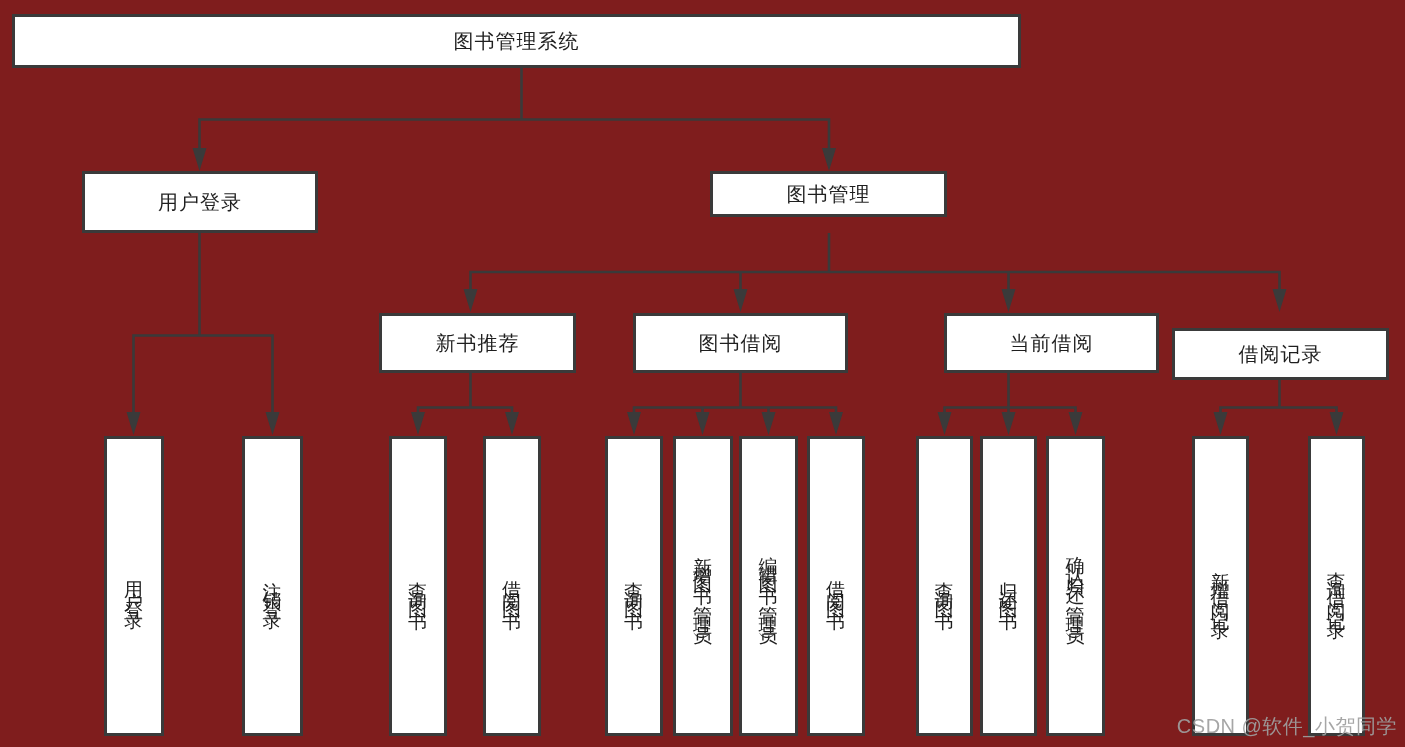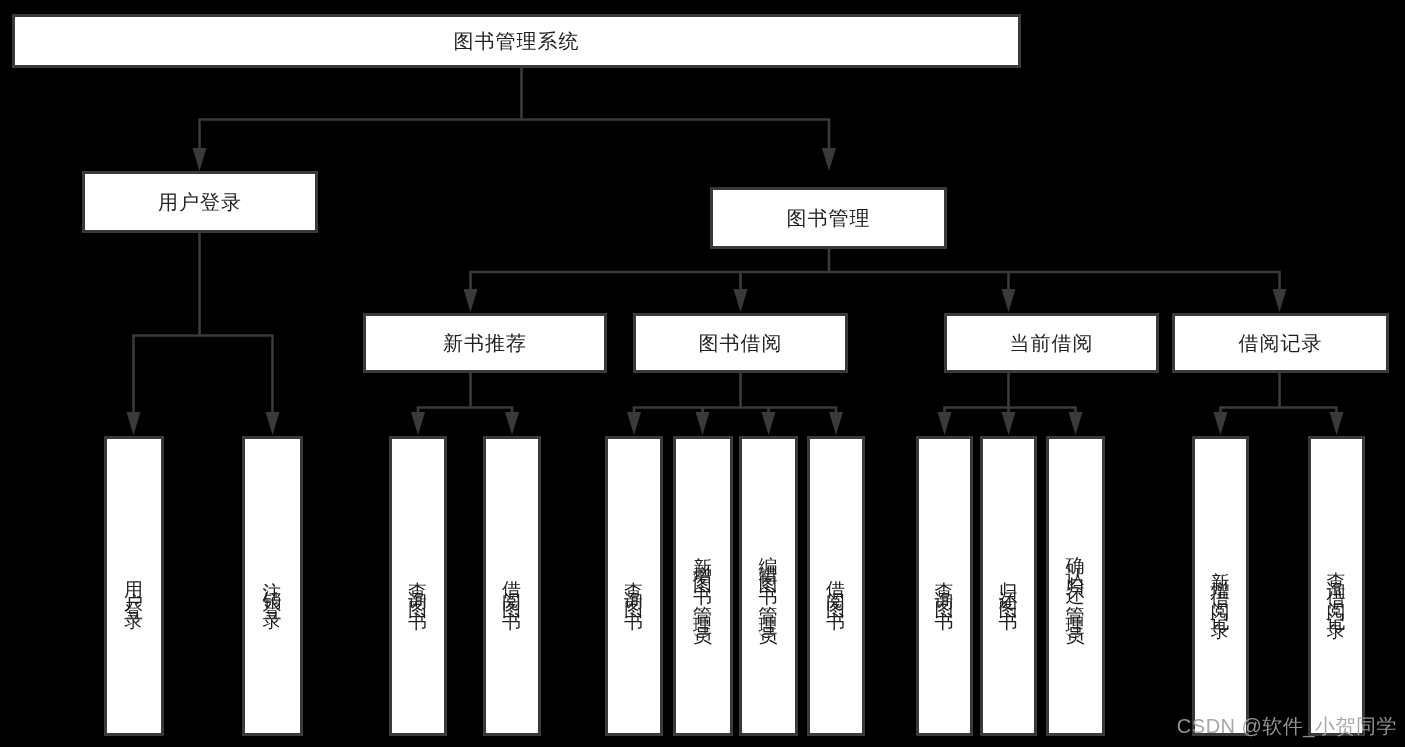--- a/index.html
+++ b/index.html
@@ -5,21 +5,21 @@
   html, body { margin: 0; padding: 0; }
   body {
     width: 1405px; height: 747px;
     background: #ffffff;
     font-family: "Liberation Sans", "DejaVu Sans", sans-serif;
     overflow: hidden;
   }
   #stage {
     position: relative;
     width: 1405px; height: 747px;
-    background: #000000;
+    background: #7f1d1d;
   }
   #connectors {
     position: absolute; left: 0; top: 0;
     width: 1405px; height: 747px;
   }
   .node {
     position: absolute;
     box-sizing: border-box;
     background: #ffffff;
     border: 3px solid #3a3a3a;
@@ -92,26 +92,26 @@
     <polygon points="1068.5,412 1082.5,412 1075.5,435"></polygon>
 
     <path d="M1279.5 373 V407.5 M1220.5 416 V407.5 H1336.5 V416"></path>
     <polygon points="1213.5,412 1227.5,412 1220.5,435"></polygon>
     <polygon points="1329.5,412 1343.5,412 1336.5,435"></polygon>
   </svg>
 
   <div class="node hbox" style="left:12px; top:14px; width:1009px; height:54px">图书管理系统</div>
 
   <div class="node hbox" style="left:82px; top:171px; width:236px; height:62px">用户登录</div>
-  <div class="node hbox" style="left:710px; top:187px; width:237px; height:62px">图书管理</div>
+  <div class="node hbox" style="left:710px; top:171px; width:237px; height:46px">图书管理</div>
 
-  <div class="node hbox" style="left:363px; top:313px; width:244px; height:60px">新书推荐</div>
+  <div class="node hbox" style="left:379px; top:313px; width:197px; height:60px">新书推荐</div>
   <div class="node hbox" style="left:633px; top:313px; width:215px; height:60px">图书借阅</div>
   <div class="node hbox" style="left:944px; top:313px; width:215px; height:60px">当前借阅</div>
-  <div class="node hbox" style="left:1172px; top:313px; width:217px; height:60px">借阅记录</div>
+  <div class="node hbox" style="left:1172px; top:328px; width:217px; height:52px">借阅记录</div>
 
   <div class="node vbox" style="left:104px; top:436px; width:60px; height:300px">用户登录</div>
   <div class="node vbox" style="left:242px; top:436px; width:61px; height:300px">注销登录</div>
 
   <div class="node vbox" style="left:389px; top:436px; width:58px; height:300px">查询图书</div>
   <div class="node vbox" style="left:483px; top:436px; width:58px; height:300px">借阅图书</div>
 
   <div class="node vbox" style="left:605px; top:436px; width:58px; height:300px">查询图书</div>
   <div class="node vbox" style="left:673px; top:436px; width:60px; height:300px">新增图书（管理员）</div>
   <div class="node vbox" style="left:739px; top:436px; width:59px; height:300px">编辑图书（管理员）</div>

